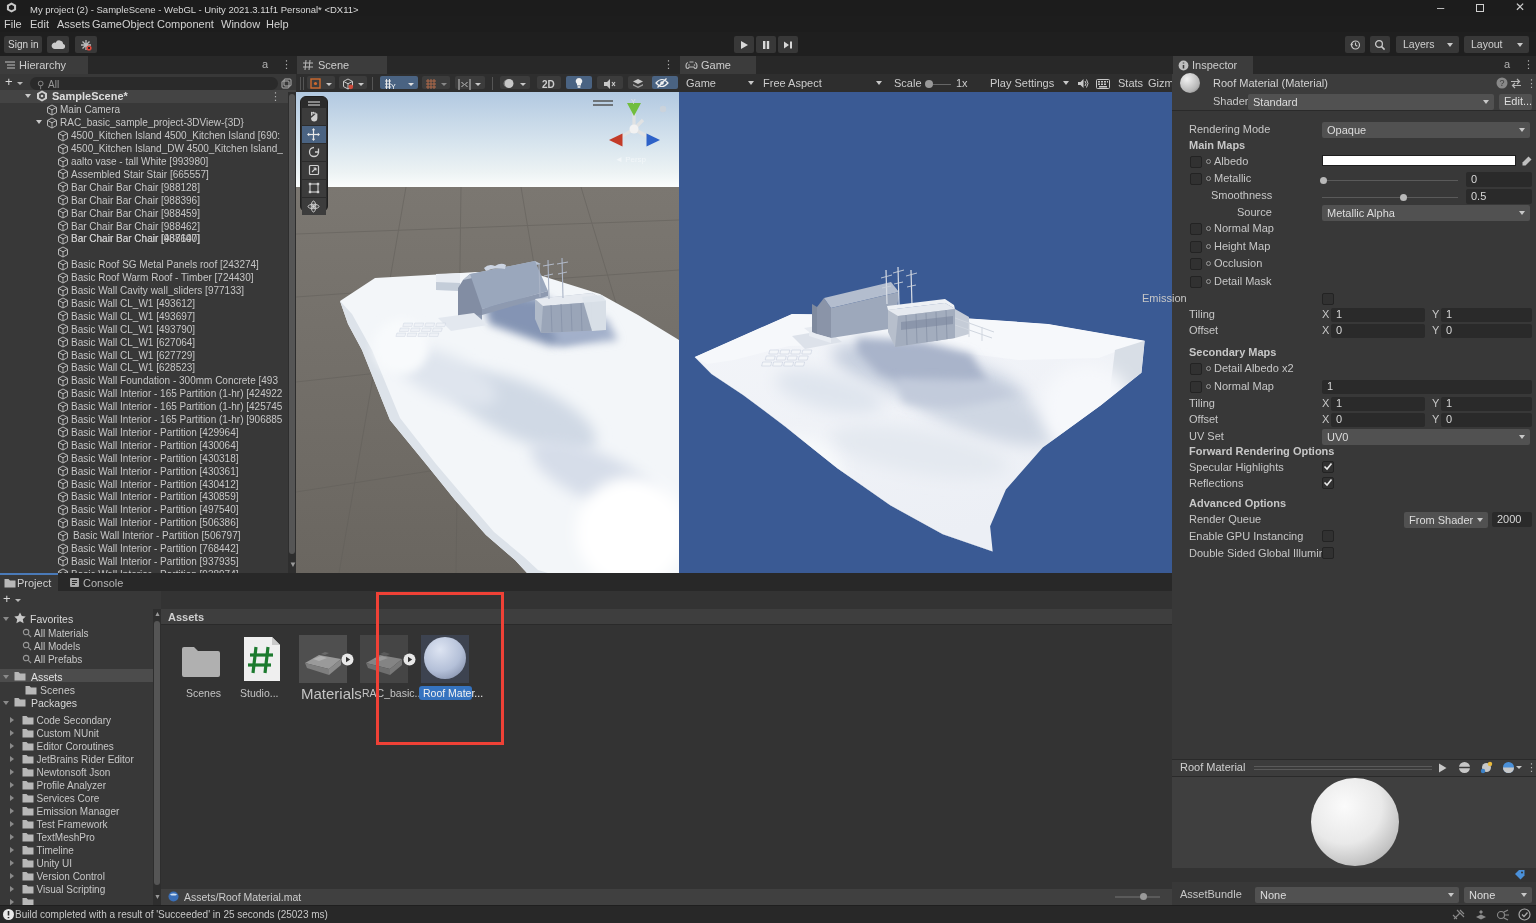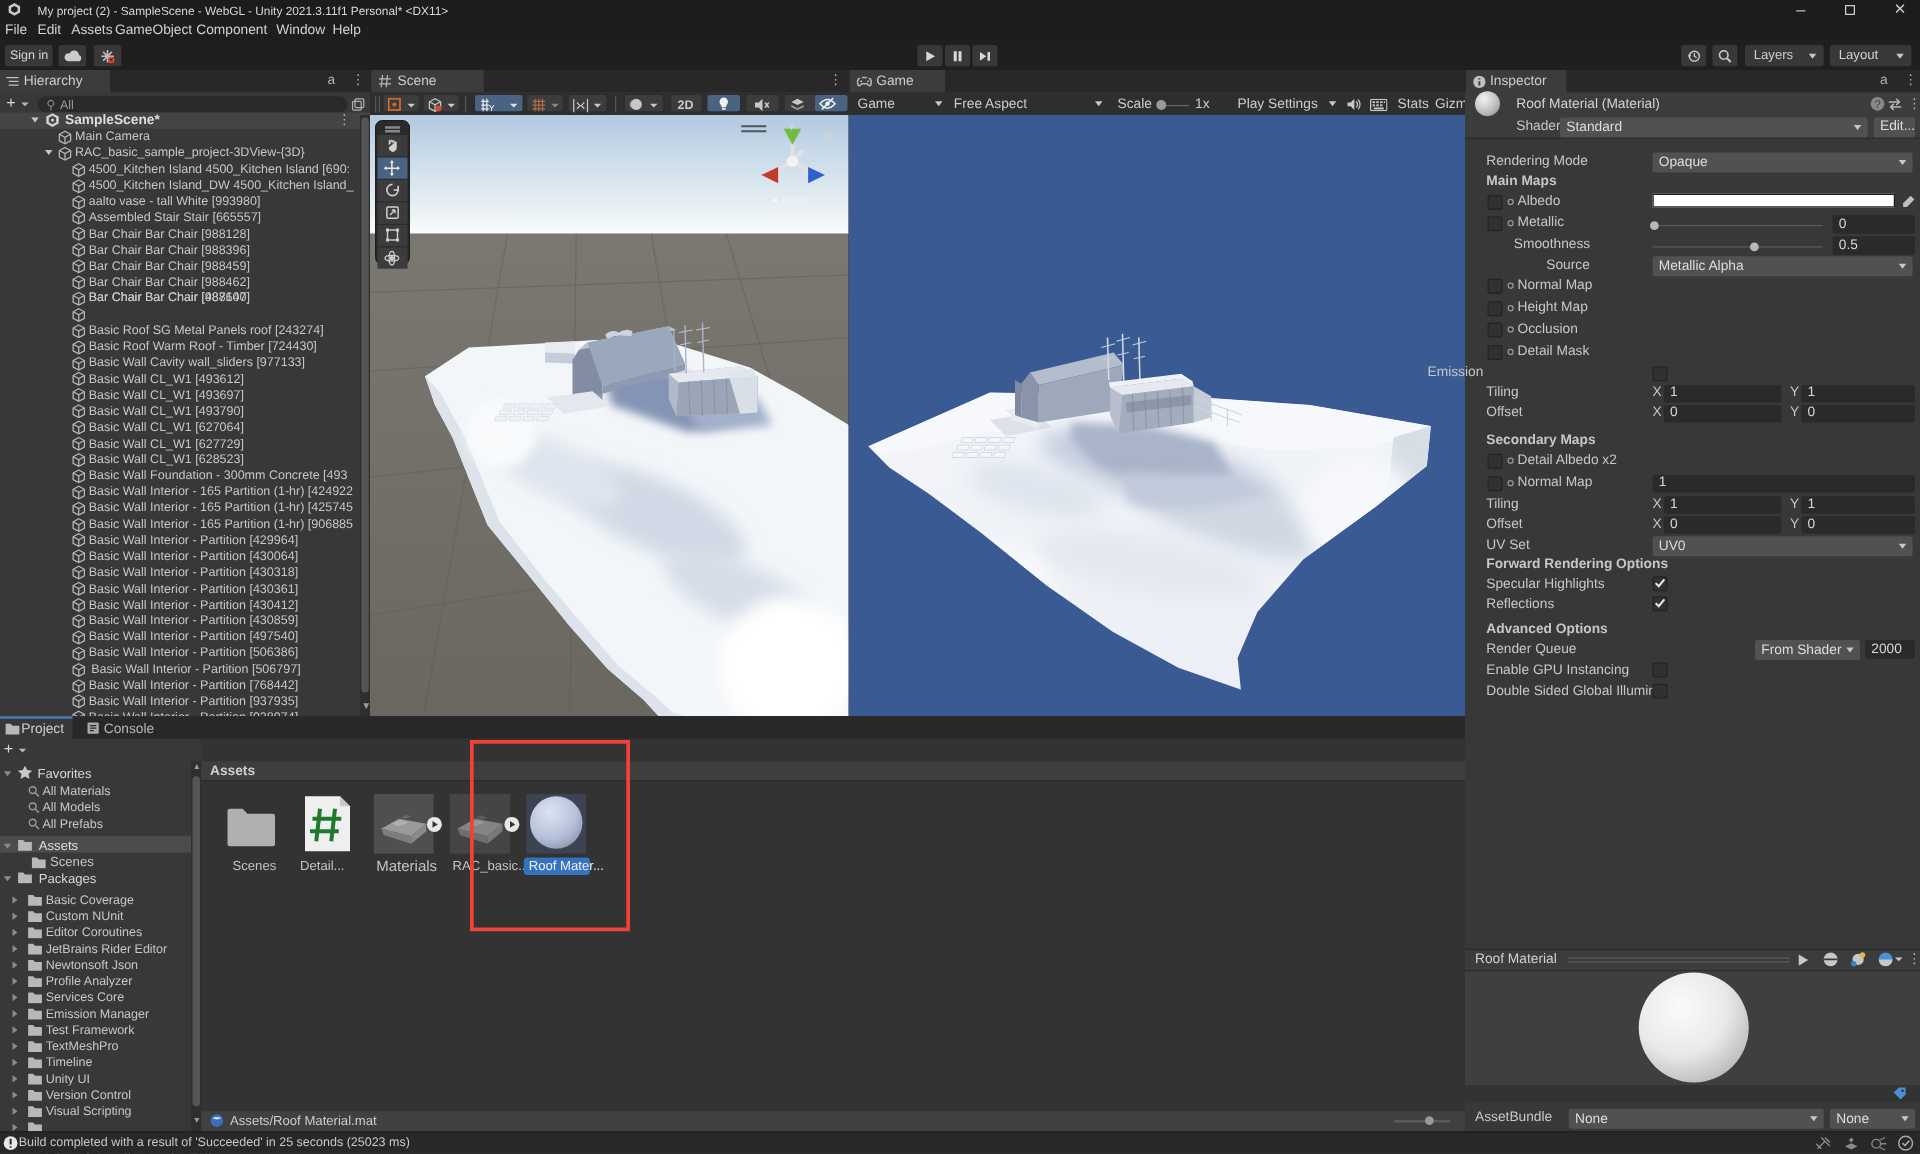--- a/index.html
+++ b/index.html
@@ -1010,21 +1010,21 @@
 <div class="t" style="left:40px;top:684px;font-size:10.5px">Scenes</div>
 <div class="ab" style="left:3px;top:701px;border-left:3.5px solid transparent;border-right:3.5px solid transparent;border-top:4.5px solid #8a8a8a"></div>
 <svg class="ic" width="12" height="10" viewBox="0 0 12 10" style="left:14px;top:697px">
     <path d="M0.5 1 H4.5 L6 2.5 H11.5 V9.5 H0.5 Z" fill="#b8b8b8"></path>
   </svg>
 <div class="t" style="left:31px;top:697px;color:#d8d8d8;font-size:10.5px">Packages</div>
 <div class="ab" style="left:10px;top:717.0px;border-top:3.5px solid transparent;border-bottom:3.5px solid transparent;border-left:4.5px solid #8a8a8a"></div>
 <svg class="ic" width="12" height="10" viewBox="0 0 12 10" style="left:22px;top:715.0px">
     <path d="M0.5 1 H4.5 L6 2.5 H11.5 V9.5 H0.5 Z" fill="#b8b8b8"></path>
   </svg>
-<div class="t" style="left:36.5px;top:714.0px;font-size:10px">Basic Coverage</div>
+<div class="t" style="left:36.5px;top:714.0px;font-size:10px">Code Secondary</div>
 <div class="ab" style="left:10px;top:730.0px;border-top:3.5px solid transparent;border-bottom:3.5px solid transparent;border-left:4.5px solid #8a8a8a"></div>
 <svg class="ic" width="12" height="10" viewBox="0 0 12 10" style="left:22px;top:728.0px">
     <path d="M0.5 1 H4.5 L6 2.5 H11.5 V9.5 H0.5 Z" fill="#b8b8b8"></path>
   </svg>
 <div class="t" style="left:36.5px;top:727.0px;font-size:10px">Custom NUnit</div>
 <div class="ab" style="left:10px;top:743.0px;border-top:3.5px solid transparent;border-bottom:3.5px solid transparent;border-left:4.5px solid #8a8a8a"></div>
 <svg class="ic" width="12" height="10" viewBox="0 0 12 10" style="left:22px;top:741.0px">
     <path d="M0.5 1 H4.5 L6 2.5 H11.5 V9.5 H0.5 Z" fill="#b8b8b8"></path>
   </svg>
 <div class="t" style="left:36.5px;top:740.0px;font-size:10px">Editor Coroutines</div>
@@ -1102,30 +1102,30 @@
 <svg class="ic" width="40" height="48" viewBox="0 0 40 48" style="left:242px;top:635px">
     <path d="M2 2 H30 L38 10 V46 H2 Z" fill="#efefef"></path>
     <path d="M30 2 L38 10 H30 Z" fill="#c9c9c9"></path>
     <g fill="none" stroke="#1c7a2e" stroke-width="3.2">
       <line x1="14" y1="12" x2="11" y2="38"></line>
       <line x1="26" y1="12" x2="23" y2="38"></line>
       <line x1="8" y1="20" x2="31" y2="20"></line>
       <line x1="6" y1="30" x2="29" y2="30"></line>
     </g>
   </svg>
-<div class="t" style="left:240px;top:687px;color:#c4c4c4;font-size:10.5px">Detail...</div>
+<div class="t" style="left:240px;top:687px;color:#c4c4c4;font-size:10.5px">Studio...</div>
 <svg class="ic" width="48" height="48" viewBox="0 0 48 48" style="left:299px;top:635px">
     <rect width="48" height="48" fill="#4f4f4f"></rect>
 <path d="M6 28 L20 20 L42 24 L30 34 Z" fill="#9a9a9a"></path>
     <path d="M6 28 L30 34 L30 40 L8 33 Z" fill="#7e7e7e"></path>
     <path d="M30 34 L42 24 L42 30 L30 40 Z" fill="#8a8a8a"></path>
 <path d="M14 24 L22 21 L28 23 L20 26 Z" fill="#b0b0b0"></path>
     <path d="M22 19 L26 17 L30 18 L26 20 Z" fill="#6a6a6a"></path>
   </svg>
-<div class="t" style="left:301px;top:687px;color:#c4c4c4;font-size:12px">Materials</div>
+<div class="t" style="left:301px;top:687px;color:#c4c4c4;font-size:15px">Materials</div>
 <svg class="ic" width="13" height="13" viewBox="0 0 13 13" style="left:341px;top:653px">
     <circle cx="6.5" cy="6.5" r="6" fill="#e8e8e8"></circle>
     <path d="M5 3.8 L9.2 6.5 L5 9.2 Z" fill="#333"></path>
   </svg>
 <svg class="ic" width="48" height="48" viewBox="0 0 48 48" style="left:360px;top:635px">
     <rect width="48" height="48" fill="#454545"></rect>
 <path d="M6 28 L20 20 L42 24 L30 34 Z" fill="#848484"></path>
     <path d="M6 28 L30 34 L30 40 L8 33 Z" fill="#6e6e6e"></path>
     <path d="M30 34 L42 24 L42 30 L30 40 Z" fill="#787878"></path>
 <path d="M14 24 L22 21 L28 23 L20 26 Z" fill="#989898"></path>

